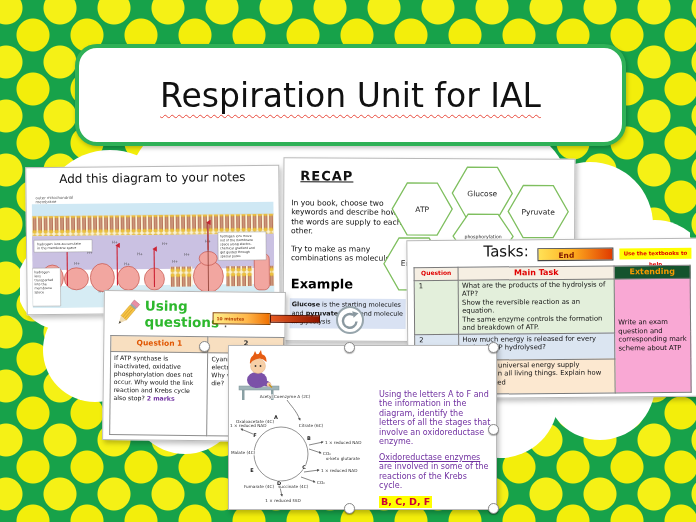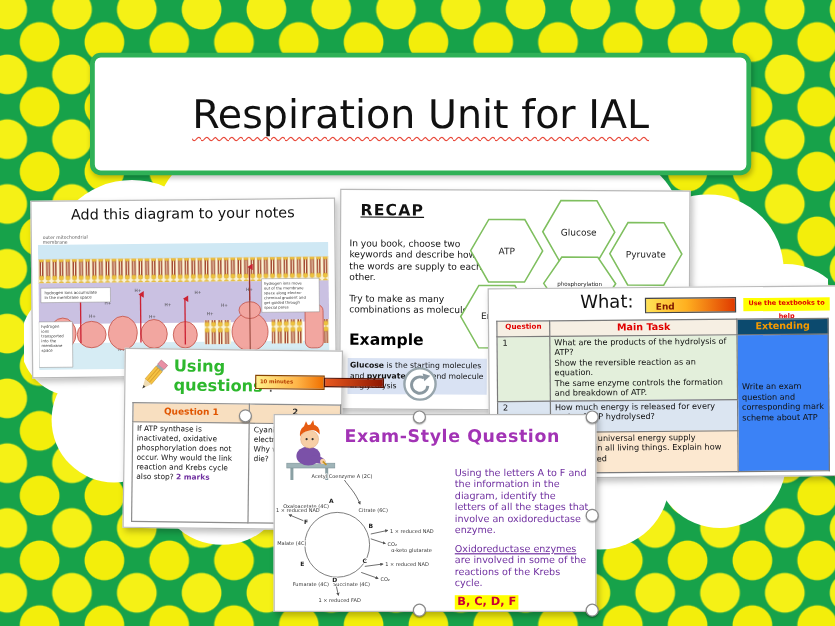--- a/index.html
+++ b/index.html
@@ -12,21 +12,21 @@
     background-size:54px 54px,54px 54px;
     background-position:6px 8px,33px 35px;}
   .abs{position:absolute;}
   svg text{font-family:"DejaVu Sans",sans-serif;}
 
   
   #cloud{left:20px;top:118px;z-index:1;}
 
   
   #titleCard{left:75px;top:44px;width:543px;height:94px;background:#fff;
-    border:4px solid #2fb157;border-radius:9px;z-index:5;
+    border:4px solid #2fb157;border-radius:22px;z-index:5;
     box-shadow:1px 2px 4px rgba(0,0,0,.25);display:flex;align-items:center;justify-content:center;}
   #titleCard .t{font-size:33px;color:#111;
     text-decoration:underline;text-decoration-style:wavy;text-decoration-color:#e84a3c;
     text-decoration-thickness:1px;text-underline-offset:7px;}
 
   .slide{position:absolute;background:#fff;border:1px solid #b9b9b9;
     box-shadow:2px 3px 5px rgba(0,0,0,.25);}
 
   
   #sDiagram{left:26px;top:166px;width:252px;height:146px;z-index:10;transform:rotate(-0.6deg);}
@@ -42,33 +42,33 @@
   #sRecap .hl{position:absolute;left:6px;top:140px;width:112px;font-size:6.4px;line-height:1.35;
     background:#d9e2f3;color:#111;padding:2px 2px;}
   #sRecap .hl b{font-weight:bold;}
   #hexes{position:absolute;left:95px;top:4px;}
 
   
   #sTasks{left:407px;top:239px;width:289px;height:157px;z-index:20;transform:rotate(-0.5deg);}
   #sTasks .hd{position:absolute;left:76px;top:2px;font-size:15px;color:#111;}
   #endBox{position:absolute;left:130px;top:8px;width:76px;height:13px;border:1px solid #444;
     background:linear-gradient(90deg,#ffe257 0%,#ffb020 45%,#e03a00 100%);
-    font-size:7.5px;font-weight:bold;color:#7d1500;line-height:13px;padding-left:8px;box-sizing:border-box;}
+    font-size:7.5px;font-weight:bold;color:#7d1500;line-height:13px;padding-left:20px;box-sizing:border-box;}
   #helpBox{position:absolute;left:212px;top:9px;width:72px;height:11px;background:#ffff00;
     font-size:5.4px;font-weight:bold;color:#e00000;text-align:center;line-height:11px;}
   #taskTable{position:absolute;left:6px;top:26px;width:277px;border-collapse:collapse;
     font-size:6.8px;line-height:1.25;color:#111;}
   #taskTable td,#taskTable th{border:1px solid #7a7a7a;padding:1px 3px;vertical-align:top;text-align:left;}
   #taskTable .hq{background:#f6efe3;color:#e00000;font-size:6px;text-align:center;width:38px;}
   #taskTable .hm{background:#f6efe3;color:#e00000;font-size:8px;text-align:center;width:161px;}
-  #taskTable .he{background:#0c4a6e;color:#f59a00;font-size:8px;text-align:center;width:71px;}
+  #taskTable .he{background:#14532d;color:#f59a00;font-size:8px;text-align:center;width:71px;}
   #taskTable .r1{background:#e3efdb;}
   #taskTable .r2{background:#dbe5f1;}
   #taskTable .r3{background:#fce8d0;}
-  #taskTable .ext{background:#3b82f6;vertical-align:middle;margin-top:28px;}
+  #taskTable .ext{background:#f9a8d4;vertical-align:middle;margin-top:28px;}
   #taskTable .task{white-space:pre-line;}
   #taskTable .r1q,#taskTable .r2q,#taskTable .r3q{text-align:left;padding-left:4px;}
   #taskTable .rh1{height:48px;} #taskTable .rh2{height:26px;} #taskTable .rh3{height:34px;}
 
   
   #sExamQ{left:103px;top:291px;width:180px;height:148px;z-index:30;transform:rotate(0.7deg);}
   #sExamQ .hd{position:absolute;left:40px;top:6px;font-size:13.5px;font-weight:bold;color:#2db82d;line-height:1.2;}
   #sExamQ .hd .colon{color:#555;font-weight:normal;}
   #timerBox{position:absolute;left:108px;top:20px;width:58px;height:12px;border:1px solid #884400;
     background:linear-gradient(90deg,#ffef8a 0%,#ffb649 60%,#f07000 100%);
@@ -242,21 +242,21 @@
         <text x="43" y="49">ATP</text>
         <text x="103" y="33">Glucose</text>
         <text x="159" y="51">Pyruvate</text>
         <text x="104" y="75" font-size="4.6">phosphorylation</text>
         <text x="35" y="103">Energy</text>
       </g>
     </svg>
   </div>
 
   <div id="sTasks" class="slide">
-    <div class="hd">What:</div>
+    <div class="hd">Tasks:</div>
     <div id="endBox">End</div>
     <div id="helpBox">Use the textbooks to help</div>
     <table id="taskTable">
       <tbody>
           <tr>
         <th class="hq">Question</th>
         <th class="hm">Main Task</th>
         <th class="he">Extending</th>
       </tr>
       <tr class="rh1">
@@ -326,21 +326,20 @@
       <ellipse cx="32" cy="33" rx="6.5" ry="3" fill="#7b51a8" transform="rotate(18 32 33)"></ellipse>
       <circle cx="36" cy="34.5" r="2.2" fill="#f7cfa6"></circle>
       <line x1="36" y1="34.5" x2="39" y2="37.5" stroke="#c79420" stroke-width="1.4"></line>
       <circle cx="25" cy="16" r="7.5" fill="#f7cfa6" stroke="#d9a77a" stroke-width="0.4"></circle>
       <path d="M17 14 Q16 5 25 4 Q34 3 33.5 12 Q29 7 24 9 Q19 10 17 14z" fill="#e65c12"></path>
       <polygon points="20,6 22,1 24,5" fill="#e65c12"></polygon>
       <polygon points="25,5 28,0 29,5" fill="#e65c12"></polygon>
       <circle cx="22.5" cy="16" r="0.9" fill="#333"></circle>
       <circle cx="27.5" cy="16" r="0.9" fill="#333"></circle>
     </svg>
-    <div class="hd">Exam-Style Question</div>
 
     <svg width="148" height="116" viewBox="0 0 148 116" style="position:absolute;left:0px;top:44px;">
       <defs>
         <marker id="ah" markerWidth="4" markerHeight="4" refX="3" refY="2" orient="auto">
           <path d="M0,0L4,2L0,4z" fill="#555"></path>
         </marker>
       </defs>
       <circle cx="52" cy="64" r="27" fill="none" stroke="#666" stroke-width="0.7"></circle>
       <path d="M58,10 C62,16 67,20 71,30" fill="none" stroke="#555" stroke-width="0.7" marker-end="url(#ah)"></path>
       <g stroke="#555" stroke-width="0.7" marker-end="url(#ah)">

